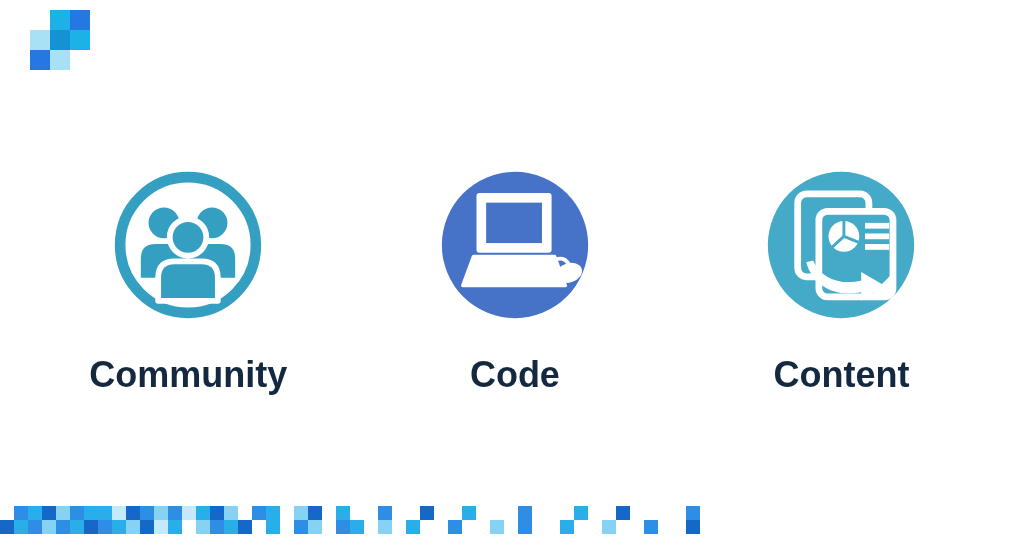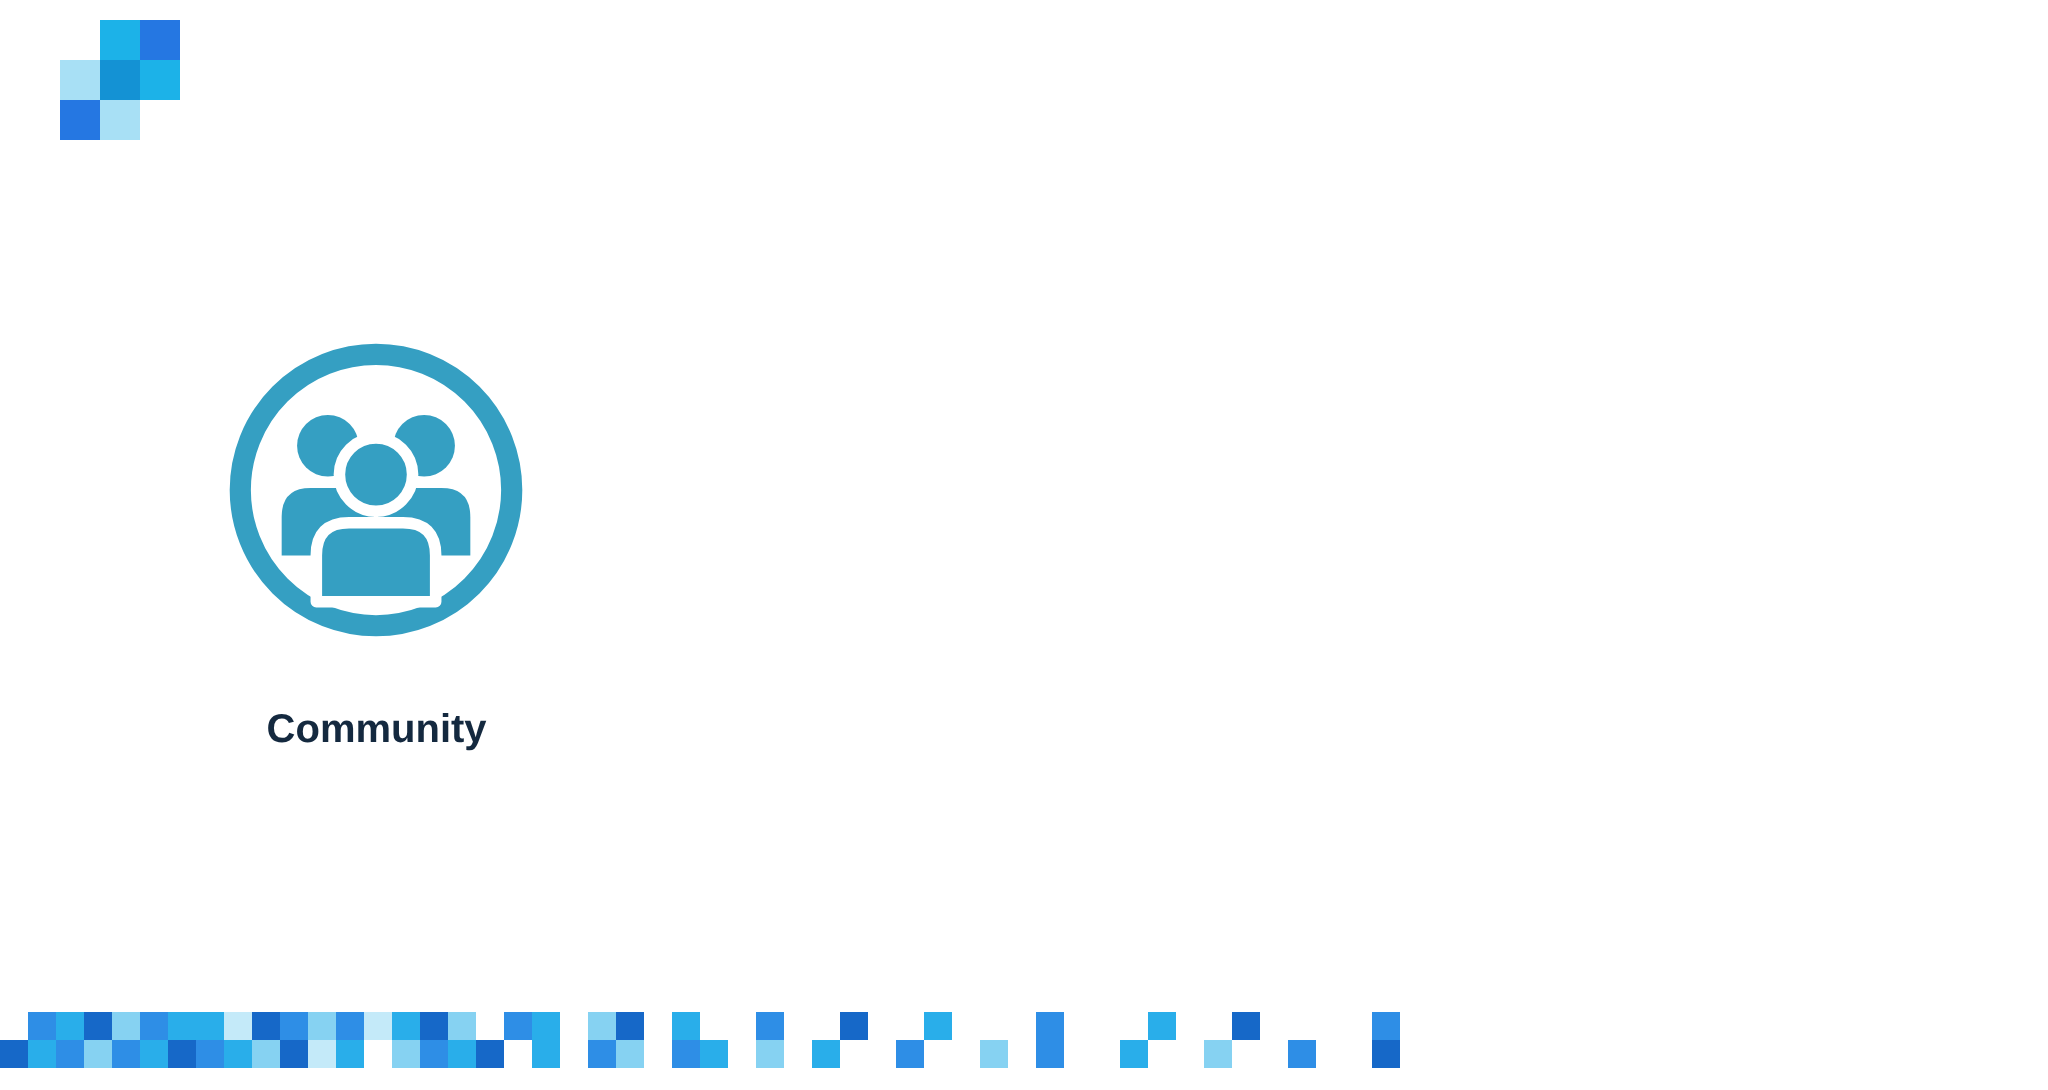--- a/index.html
+++ b/index.html
@@ -12,21 +12,21 @@
           display:grid; grid-template-columns:repeat(3,20px); grid-template-rows:repeat(3,20px); }
   .logo .cell { width:20px; height:20px; }
   .title { position:absolute; left:121px; top:12px; height:56px; line-height:56px;
            font-size:40px; font-weight:400; white-space:nowrap; }
 
   
   .cards { position:absolute; left:25px; top:168px; width:980px; display:flex; }
   .card { width:326.6px; display:flex; flex-direction:column; align-items:center; }
   .icon-wrap { width:154px; height:154px; }
   .icon-wrap svg { width:154px; height:154px; display:block; }
-  .card-label { margin-top:32px; font-size:20px; font-weight:700; color:#14293f;
+  .card-label { margin-top:32px; font-size:36px; font-weight:700; color:#14293f;
                 letter-spacing:0px; }
 
   
   .mosaic { position:absolute; left:0; top:506px; width:1024px; height:28px;
             display:grid; grid-auto-flow:row; grid-template-rows:repeat(2,14px);
             grid-auto-columns:14px; }
   .mosaic .px { width:14px; height:14px; }
 </style>
 </head>
 <body>
@@ -61,21 +61,68 @@
             <path d="M81 114 v-20 q0-15 15-15 h18 q15 0 15 15 v20 z"></path>
 
             <circle cx="80" cy="72" r="19" stroke="#ffffff" stroke-width="6"></circle>
             <path d="M49 138 v-24 q0-17 17-17 h28 q17 0 17 17 v24 z" stroke="#ffffff" stroke-width="6" stroke-linejoin="round"></path>
           </g>
         </svg>
       </div>
       <div class="card-label">Community</div>
     </div>
 
-
+    <div class="card">
+      <div class="icon-wrap">
+        <svg viewBox="0 0 160 160">
+          <circle cx="80" cy="80" r="76" fill="#4673c7"></circle>
+
+          <rect x="40" y="26" width="78" height="62" rx="3" fill="#ffffff"></rect>
+          <rect x="50" y="36" width="58" height="42" fill="#4673c7"></rect>
+
+          <path d="M116 99 q16 -12 22 6" fill="none" stroke="#ffffff" stroke-width="4"></path>
+
+          <path d="M37 92 h84 l11 30 h-106 z" fill="#ffffff" stroke="#ffffff" stroke-width="4" stroke-linejoin="round"></path>
+
+          <ellipse cx="136" cy="109" rx="14" ry="10" fill="#ffffff" transform="rotate(-18 136 109)"></ellipse>
+        </svg>
+      </div>
+      <div class="card-label">Code</div>
+    </div>
+
+    <div class="card">
+      <div class="icon-wrap">
+        <svg viewBox="0 0 160 160">
+          <circle cx="80" cy="80" r="76" fill="#45aac8"></circle>
+
+          <rect x="35" y="27" width="74" height="86" rx="9" fill="none" stroke="#ffffff" stroke-width="7"></rect>
+
+          <rect x="57" y="45" width="77" height="89" rx="9" stroke="#ffffff" stroke-width="7" fill="#45aac8"></rect>
+
+          <path d="M110 133 L133 110 L133 133 Z" fill="#ffffff"></path>
+
+          <circle cx="83" cy="71" r="16" fill="#ffffff"></circle>
+          <g fill="none" stroke-width="3" stroke="#45aac8">
+            <path d="M83 71 L83 54"></path>
+            <path d="M83 71 L98 77"></path>
+            <path d="M83 71 L70 83"></path>
+          </g>
+
+          <g fill="#ffffff">
+            <rect x="105" y="57" width="25" height="6"></rect>
+            <rect x="105" y="68" width="25" height="6"></rect>
+            <rect x="105" y="79" width="25" height="6"></rect>
+          </g>
+
+          <path d="M44 98 C 50 122 74 135 101 129 L101 138 L125 122 L101 108 L101 117
+                   C 80 122 59 115 51 96 Z" fill="#ffffff"></path>
+        </svg>
+      </div>
+      <div class="card-label">Content</div>
+    </div>
 
   </div>
 
   <div class="mosaic" id="mosaic">
       <div class="px" style="grid-area: 1 / 1;"></div>
       <div class="px" style="grid-area: 1 / 2; background: rgb(46, 142, 230);"></div>
       <div class="px" style="grid-area: 1 / 3; background: rgb(41, 174, 234);"></div>
       <div class="px" style="grid-area: 1 / 4; background: rgb(22, 104, 200);"></div>
       <div class="px" style="grid-area: 1 / 5; background: rgb(134, 210, 242);"></div>
       <div class="px" style="grid-area: 1 / 6; background: rgb(46, 142, 230);"></div>

